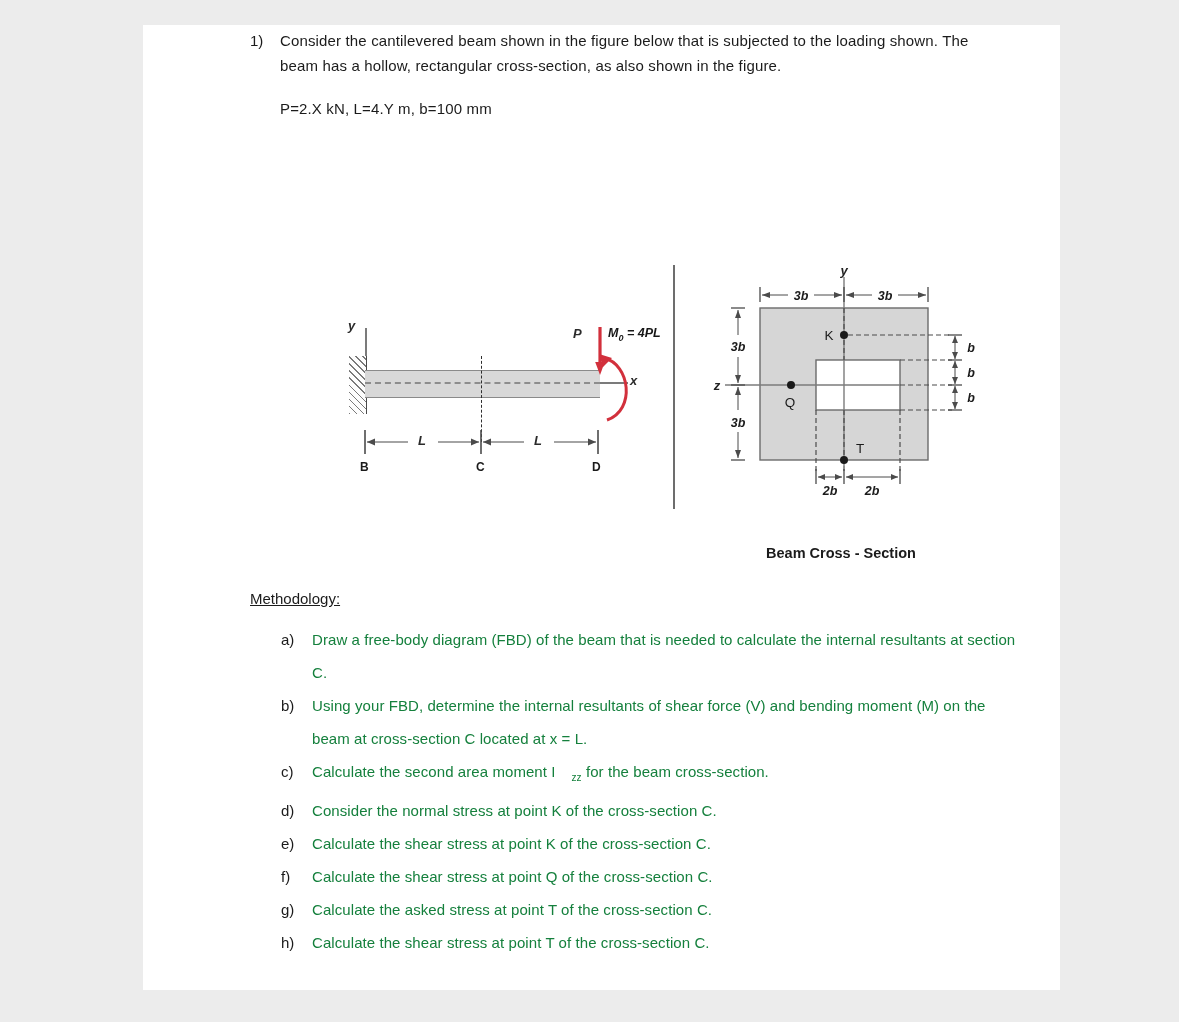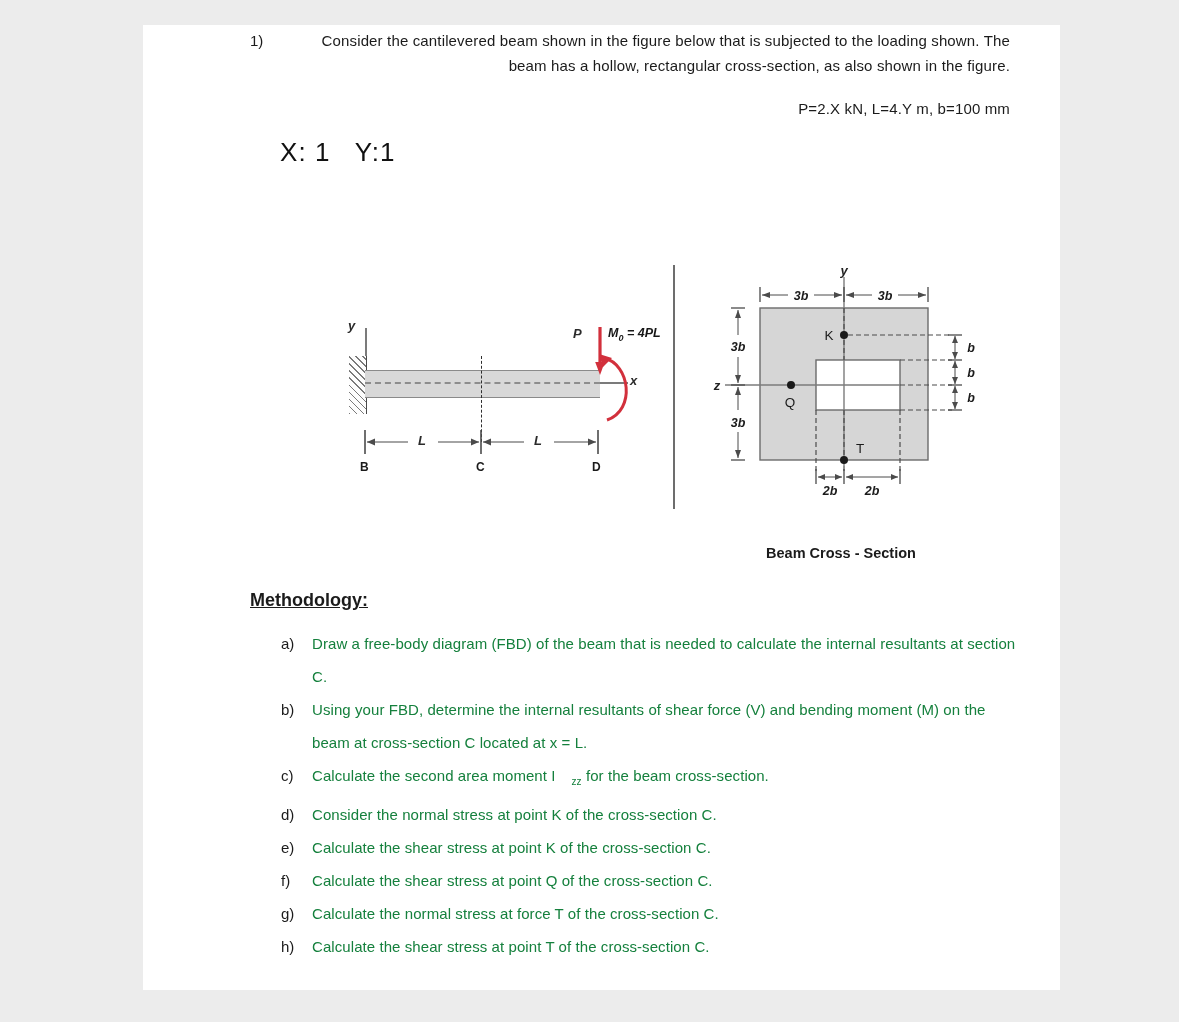--- a/index.html
+++ b/index.html
@@ -50,23 +50,22 @@
   }
   .prob-body {
     flex: 1 1 auto;
   }
   .para {
     font-size: 15px;
     color: #1b1b1b;
     line-height: 25px;
     margin: 0 0 18px 0;
     letter-spacing: 0.01em;
-    text-align: right;
-  }
-  .para.tight { margin-bottom: 16px; }
+  }
+  .para.tight { margin-bottom: 0; }
   .xy {
     font-size: 26px;
     color: #111;
     margin: 0;
     letter-spacing: 0.04em;
     font-weight: 400;
     white-space: pre;
   }
 
   
@@ -240,22 +239,22 @@
   }
 
   
   .method {
     position: absolute;
     left: 107px;
     top: 565px;
     width: 770px;
   }
   .method-title {
-    font-size: 18px;
-    font-weight: bold;
+    font-size: 15px;
+    font-weight: normal;
     color: #1b1b1b;
     text-decoration: underline;
     margin-bottom: 16px;
   }
   .m-row {
     display: flex;
     align-items: flex-start;
     margin-bottom: 0px;
   }
   .m-letter {
@@ -283,21 +282,20 @@
 <div id="root">
   <div class="page">
     <div class="page-inner">
 
       <div class="prob">
         <div class="prob-row">
           <div class="prob-num">1)</div>
           <div class="prob-body">
             <p class="para">Consider the cantilevered beam shown in the figure below that is subjected to the loading shown. The beam has a hollow, rectangular cross-section, as also shown in the figure.</p>
             <p class="para tight">P=2.X kN, L=4.Y m, b=100 mm</p>
-            <p class="xy">X: 1   Y:1</p>
           </div>
         </div>
       </div>
 
       <div class="figures">
 
         <div class="divider"></div>
 
         <div class="beamfig">
 
@@ -475,21 +473,21 @@
           <div class="m-text">Calculate the shear stress at point K of the cross-section C.</div>
         </div>
 
         <div class="m-row">
           <div class="m-letter">f)</div>
           <div class="m-text">Calculate the shear stress at point Q of the cross-section C.</div>
         </div>
 
         <div class="m-row">
           <div class="m-letter">g)</div>
-          <div class="m-text">Calculate the normal stress at force T of the cross-section C.</div>
+          <div class="m-text">Calculate the asked stress at point T of the cross-section C.</div>
         </div>
 
         <div class="m-row">
           <div class="m-letter">h)</div>
           <div class="m-text">Calculate the shear stress at point T of the cross-section C.</div>
         </div>
       </div>
 
     </div>
   </div>

